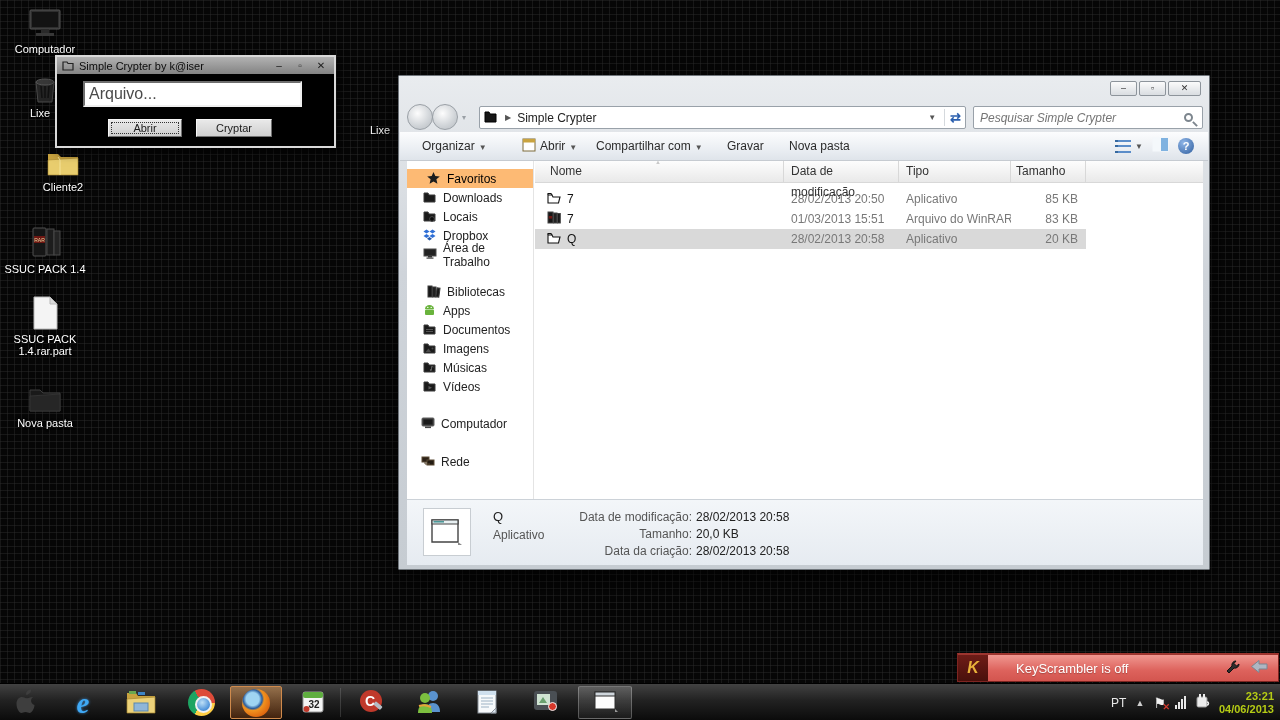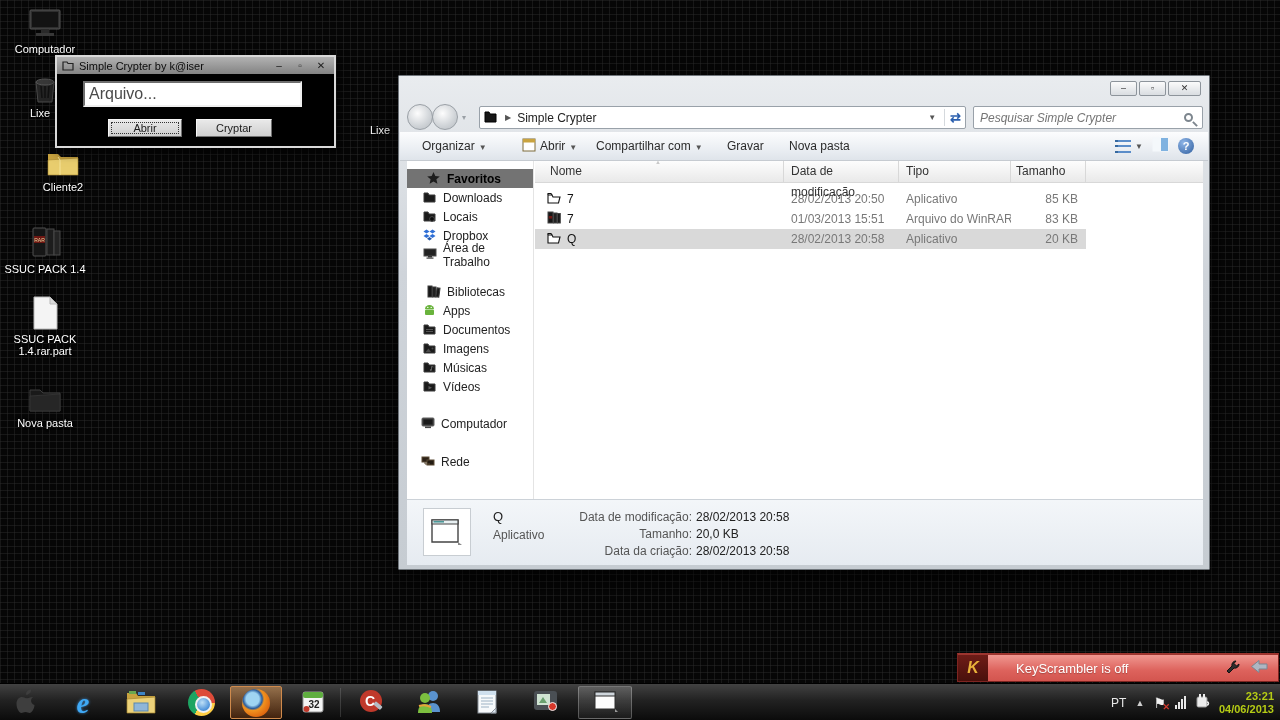--- a/index.html
+++ b/index.html
@@ -75,21 +75,21 @@
   .vlines i::before { content:""; position:absolute; left:-0px; width:3px; height:2px; background:#37699f; }
   .helpc { width:16px; height:16px; border-radius:50%; background:radial-gradient(circle at 35% 30%, #8fb6e8, #2f5e9e); 
     color:#fff; font-size:11px; font-weight:bold; text-align:center; line-height:16px; }
 
   .content { position:absolute; left:8px; right:6px; top:85px; bottom:70px; background:#fff; }
   .sb { position:absolute; left:0; top:0; bottom:0; width:127px; border-right:1px solid #e4e4e4; background:#fff; padding-top:8px; }
   .sbrow { height:19px; display:flex; align-items:center; gap:6px; color:#222; cursor:default; }
   .sbrow.grp  { padding-left:20px; }
   .sbrow.kid  { padding-left:16px; }
   .sbrow.root { padding-left:14px; }
-  .sbrow.sel  { background:#737373; color:#000;font-weight:bold; }
+  .sbrow.sel  { background:#fdba74; color:#000; }
   .sbgap { height:18px; }
   .si { width:14px; height:13px; flex:0 0 auto; }
   .si svg { display:block; }
 
   .fp { position:absolute; left:128px; right:0; top:0; bottom:0; }
   .fh { height:22px; display:flex; background:linear-gradient(#fdfdfd,#e9e9e9); border-bottom:1px solid #d8d8d8; position:relative; }
   .fh .hc { line-height:21px; color:#333; border-right:1px solid #d8d8d8; padding-left:7px; }
   .hc.c-name { width:249px; padding-left:15px; }
   .hc.c-date { width:115px; }
   .hc.c-type { width:112px; }

